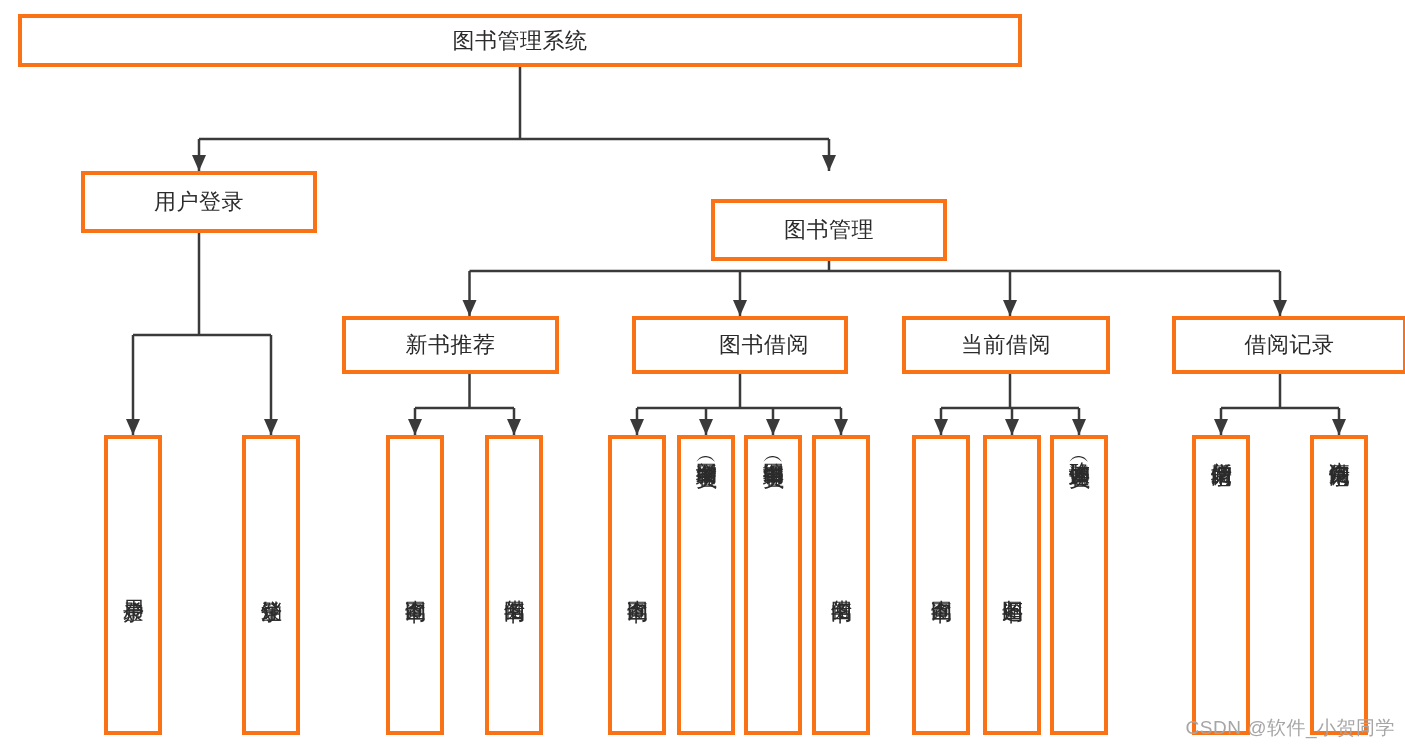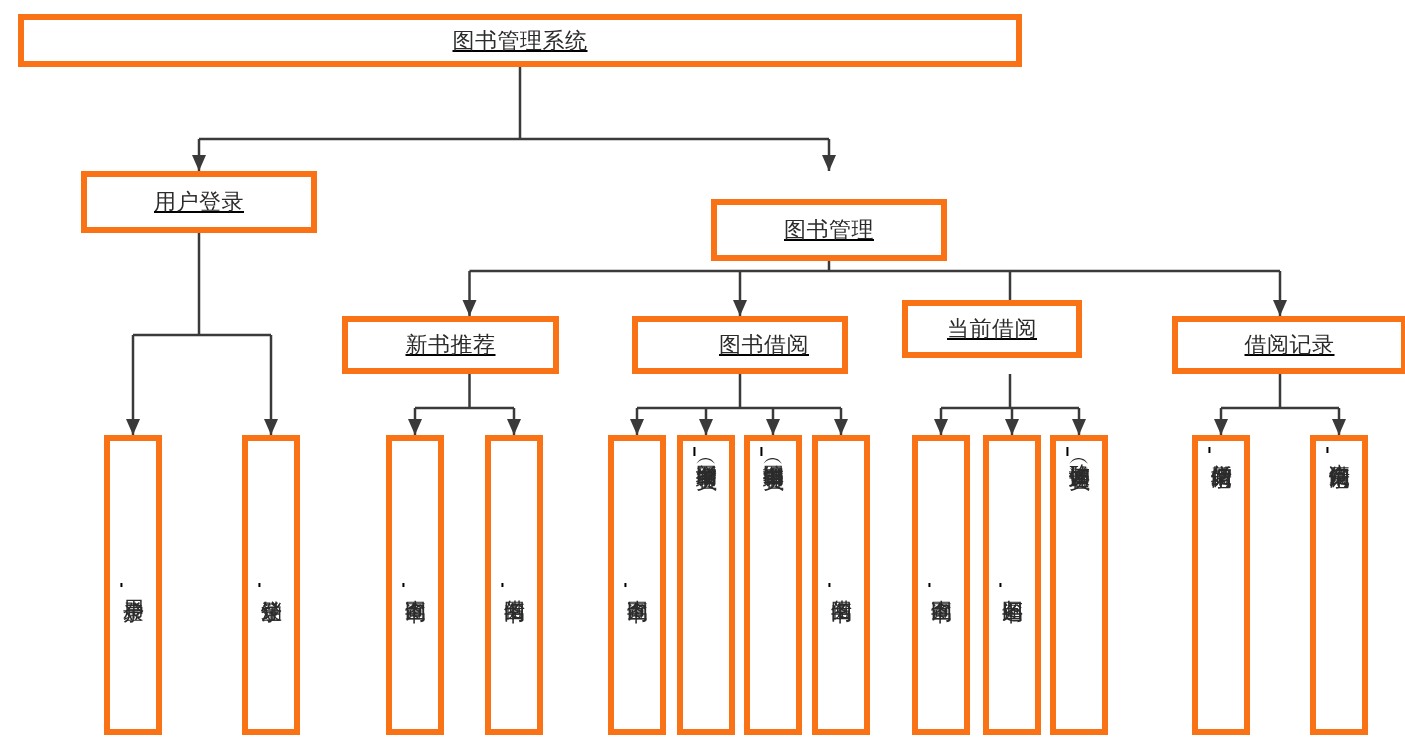--- a/index.html
+++ b/index.html
@@ -20,27 +20,26 @@
   #diagram-svg {
     position: absolute;
     left: 0;
     top: 0;
     width: 1405px;
     height: 747px;
   }
   .node-box {
     position: absolute;
     box-sizing: border-box;
-    border: 6px solid #f97316;
+    border: 4px solid #f97316;
     background: #ffffff;
     display: flex;
     align-items: center;
     justify-content: center;
     overflow: hidden;
-    text-decoration: underline;
   }
   .node-label {
     color: #2b2b2b;
     font-size: 22px;
     line-height: 1.18;
     letter-spacing: 0.5px;
     white-space: nowrap;
     text-align: center;
   }
   .node-box.vertical {
@@ -140,21 +139,21 @@
       </div>
       <div class="node-box" style="left: 711px; top: 171px; width: 236px; height: 62px; margin-top: 28px;">
         <span class="node-label">图书管理</span>
       </div>
       <div class="node-box" style="left: 342px; top: 316px; width: 217px; height: 58px;">
         <span class="node-label">新书推荐</span>
       </div>
       <div class="node-box" style="left: 632px; top: 316px; width: 216px; height: 58px; padding-left: 48px;">
         <span class="node-label">图书借阅</span>
       </div>
-      <div class="node-box" style="left: 902px; top: 300px; width: 180px; height: 58px;">
+      <div class="node-box" style="left: 902px; top: 316px; width: 208px; height: 58px;">
         <span class="node-label">当前借阅</span>
       </div>
       <div class="node-box" style="left: 1172px; top: 316px; width: 235px; height: 58px;">
         <span class="node-label">借阅记录</span>
       </div>
       <div class="node-box vertical short-label" style="left: 104px; top: 435px; width: 58px; height: 300px;">
         <span class="node-label">用户登录</span>
       </div>
       <div class="node-box vertical short-label" style="left: 242px; top: 435px; width: 58px; height: 300px;">
         <span class="node-label">注销登录</span>
@@ -187,14 +186,15 @@
         <span class="node-label">确认归还（管理员）</span>
       </div>
       <div class="node-box vertical" style="left: 1192px; top: 435px; width: 58px; height: 300px;">
         <span class="node-label">新增借阅记录</span>
       </div>
       <div class="node-box vertical" style="left: 1310px; top: 435px; width: 58px; height: 300px;">
         <span class="node-label">查询借阅记录</span>
       </div>
     </div>
 
+  <div class="watermark">CSDN @软件_小贺同学</div>
 
 </div>
 
 </body></html>

